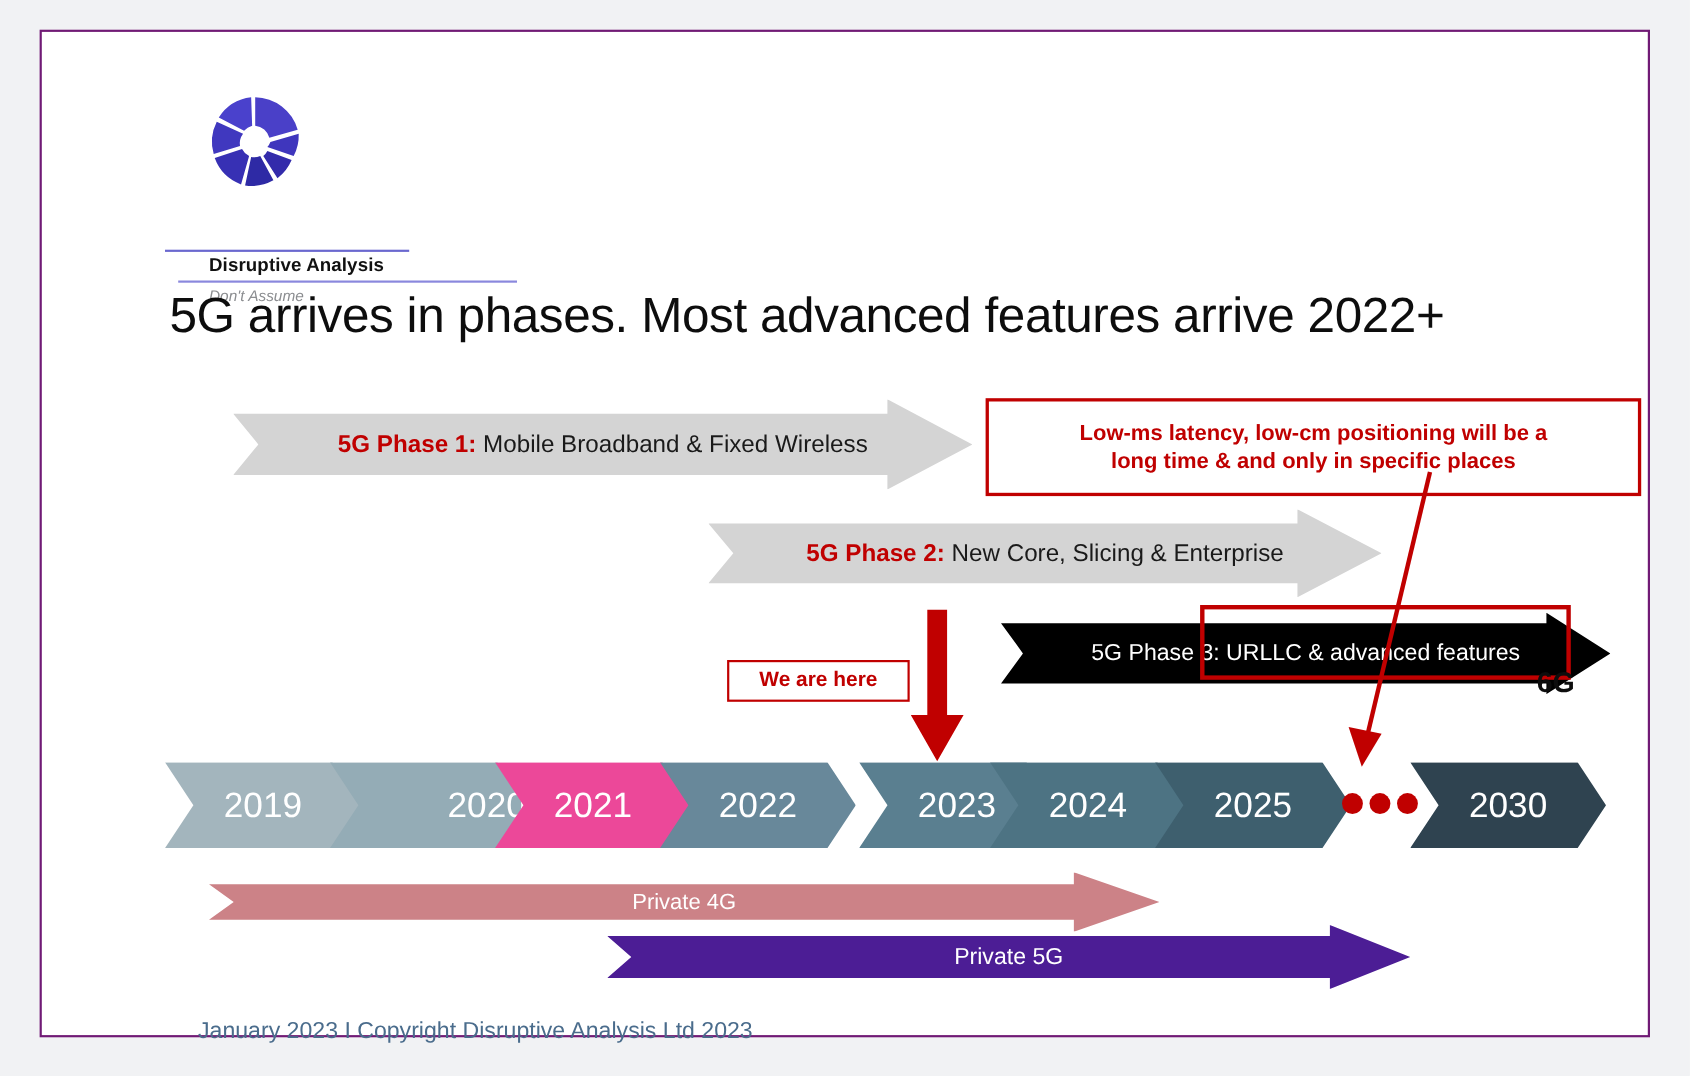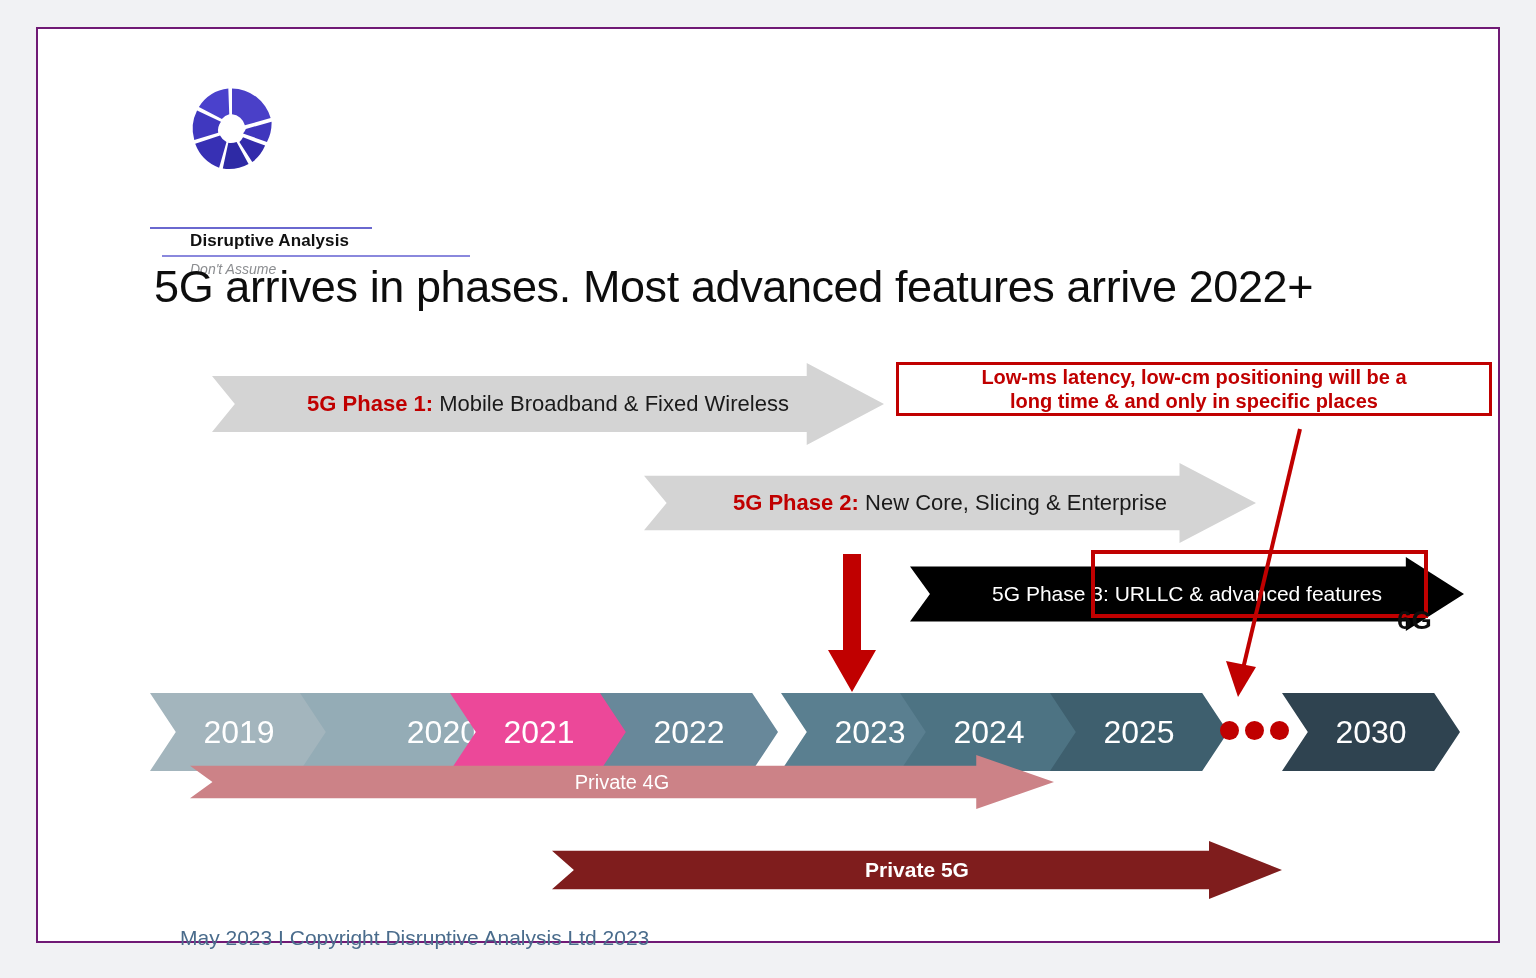--- a/index.html
+++ b/index.html
@@ -76,38 +76,38 @@
     clip-path: polygon(0 16%, 0 16%, 87.5% 16%, 87.5% 0, 100% 50%, 87.5% 100%, 87.5% 84%, 0 84%, 3.7% 50%);
     font-size: 22px;
   }
   .phase3 {
     left: 872px; top: 528px; width: 554px; height: 74px;
     background: #000000;
     clip-path: polygon(0 13%, 0 13%, 89.5% 13%, 89.5% 0, 100% 50%, 89.5% 100%, 89.5% 87%, 0 87%, 3.6% 50%);
     font-size: 21px; color: #ffffff;
   }
   .priv4g {
-    left: 152px; top: 726px; width: 864px; height: 54px;
+    left: 152px; top: 764px; width: 864px; height: 54px;
     background: #cc8287;
     clip-path: polygon(0 20%, 0 20%, 91% 20%, 91% 0, 100% 50%, 91% 100%, 91% 80%, 0 80%, 2.6% 50%);
     font-size: 20px; color: #ffffff;
   }
   .priv5g {
     left: 514px; top: 812px; width: 730px; height: 58px;
-    background: #7f1d1d;
+    background: #4c1d95;
     clip-path: polygon(0 17%, 0 17%, 90% 17%, 90% 0, 100% 50%, 90% 100%, 90% 83%, 0 83%, 3% 50%);
-    font-size: 21px; color: #ffffff; font-weight: bold;
+    font-size: 21px; color: #ffffff; font-weight: normal;
   }
   .phase-lead { color: #c00000; font-weight: bold; }
   .phase-rest { color: #1a1a1a; }
   .phase3 .phase-lead, .phase3 .phase-rest { color: #ffffff; font-weight: normal; }
 
   
   #callout {
-    position: absolute; left: 858px; top: 333px; width: 596px; height: 54px;
+    position: absolute; left: 858px; top: 333px; width: 596px; height: 89px;
     border: 3px solid #c00000; background: #ffffff; box-sizing: border-box;
     display: flex; align-items: center; justify-content: center; text-align: center;
     color: #c00000; font-weight: bold; font-size: 20px; line-height: 1.22;
   }
   
   #phase3-highlight {
     position: absolute; left: 1053px; top: 521px; width: 337px; height: 68px;
     border: 4px solid #c00000; box-sizing: border-box; background: transparent;
   }
   
@@ -197,20 +197,21 @@
       </span>
     </div>
 
     <div class="arrow-right phase3">
       <span>
         <span class="phase-lead">5G Phase 3:</span><span class="phase-rest"> URLLC &amp; advanced features</span>
       </span>
     </div>
     <div id="phase3-highlight"></div>
 
+    <div id="we-are-here">We are here</div>
 
     <div id="down-arrow">
       <svg width="52" height="140" viewBox="0 0 52 140" aria-hidden="true">
         <polygon points="17,0 35,0 35,96 50,96 26,138 2,96 17,96" fill="#c00000"></polygon>
       </svg>
     </div>
 
     <div id="diag-arrow">
       <svg width="180" height="280" viewBox="0 0 180 280" aria-hidden="true">
         <line x1="122" y1="4" x2="64" y2="248" stroke="#c00000" stroke-width="4"></line>
@@ -253,16 +254,16 @@
     </div>
 
     <div class="arrow-right priv4g">
       <span>Private 4G</span>
     </div>
 
     <div class="arrow-right priv5g">
       <span>Private 5G</span>
     </div>
 
-    <div id="footer">May 2023  I  Copyright Disruptive Analysis Ltd 2023</div>
+    <div id="footer">January 2023  I  Copyright Disruptive Analysis Ltd 2023</div>
 
   </div>
 </div>
 
 </body></html>

